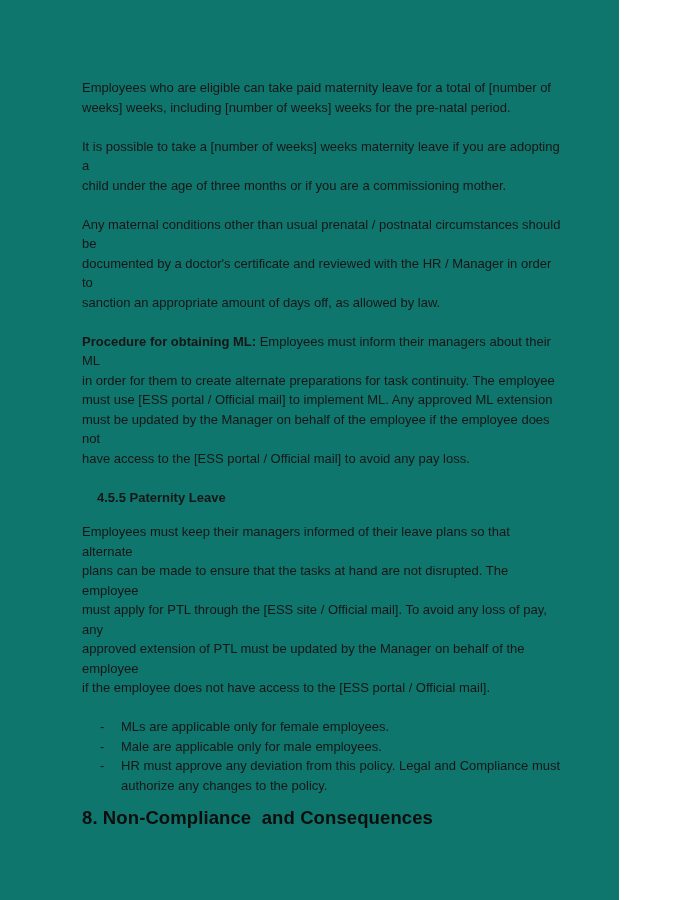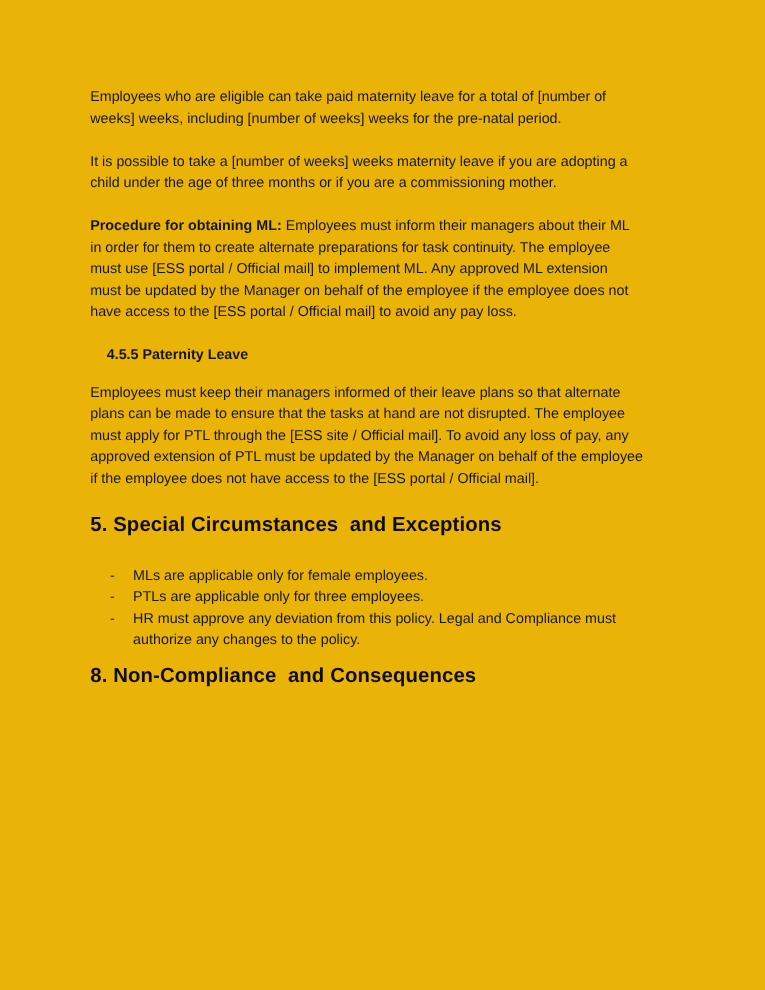--- a/index.html
+++ b/index.html
@@ -2,24 +2,24 @@
 <html><head>
 <meta charset="utf-8">
 <style>
   html, body {
     margin: 0;
     padding: 0;
     background: #ffffff;
   }
   .page {
     position: relative;
-    width: 695px;
+    width: 619px;
     height: 900px;
     box-sizing: border-box;
-    background: #eab308;
+    background: #0f766e;
     color: #161616;
     padding: 78px 58px 0 82px;
     font-family: "Liberation Sans", "DejaVu Sans", sans-serif;
     font-size: 13px;
     line-height: 19.5px;
     overflow: hidden;
   }
   .page p {
     margin: 0 0 19.5px 0;
     white-space: pre-line;
@@ -67,46 +67,48 @@
 <body>
 
 <div class="page">
 
   <p>Employees who are eligible can take paid maternity leave for a total of [number of
 weeks] weeks, including [number of weeks] weeks for the pre-natal period.</p>
 
   <p>It is possible to take a [number of weeks] weeks maternity leave if you are adopting a
 child under the age of three months or if you are a commissioning mother.</p>
 
+  <p>Any maternal conditions other than usual prenatal / postnatal circumstances should be
+documented by a doctor's certificate and reviewed with the HR / Manager in order to
+sanction an appropriate amount of days off, as allowed by law.</p>
 
   <p><strong class="lead-bold">Procedure for obtaining ML:</strong><span> Employees must inform their managers about their ML
 in order for them to create alternate preparations for task continuity. The employee
 must use [ESS portal / Official mail] to implement ML.  Any approved ML extension
 must be updated by the Manager on behalf of the employee if the employee does not
 have access to the [ESS portal / Official mail] to avoid any pay loss.</span></p>
 
   <h3 class="subheading">4.5.5 Paternity Leave</h3>
 
 
   <p>Employees must keep their managers informed of their leave plans so that alternate
 plans can be made to ensure that the tasks at hand are not disrupted. The employee
 must apply for PTL through the [ESS site / Official mail]. To avoid any loss of pay, any
 approved extension of PTL must be updated by the Manager on behalf of the employee
 if the employee does not have access to the [ESS portal / Official mail].</p>
 
-  <h2 class="heading heading-5">5. Special Circumstances  and Exceptions</h2>
 
   <ul class="bullets">
     <li>
       <span class="marker">-</span>
       <span class="bullet-text">MLs are applicable only for female employees.</span>
     </li>
     <li>
       <span class="marker">-</span>
-      <span class="bullet-text">PTLs are applicable only for three employees.</span>
+      <span class="bullet-text">Male are applicable only for male employees.</span>
     </li>
     <li>
       <span class="marker">-</span>
       <span class="bullet-text">HR must approve any deviation from this policy. Legal and Compliance must
 authorize any changes to the policy.</span>
     </li>
   </ul>
 
   <h2 class="heading heading-6">8. Non-Compliance  and Consequences</h2>
 

